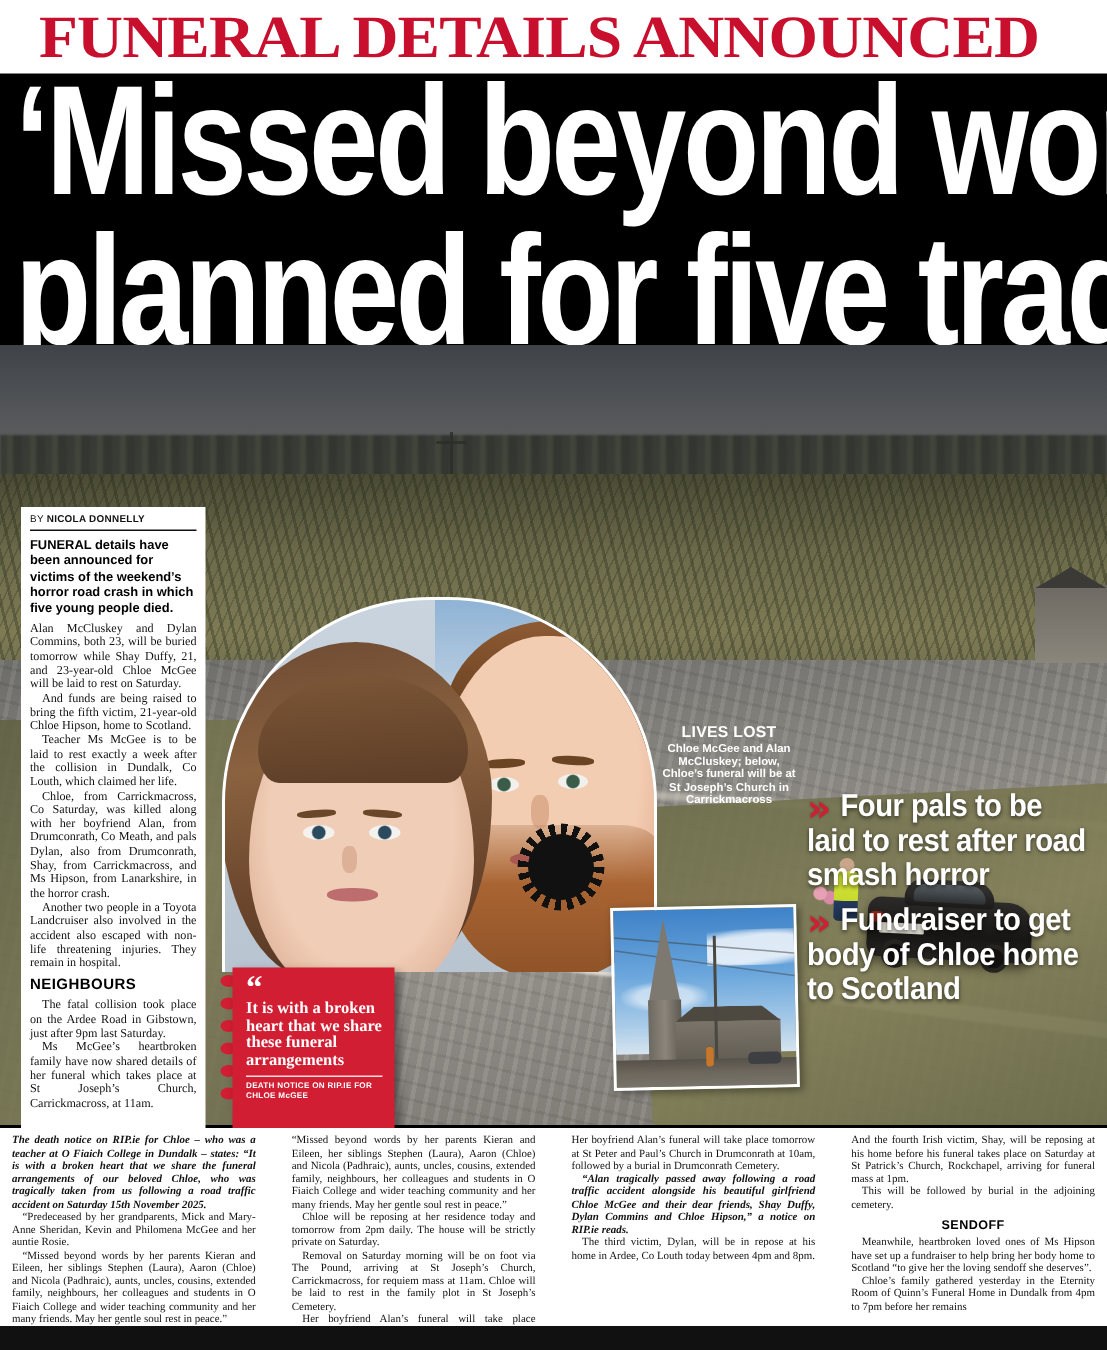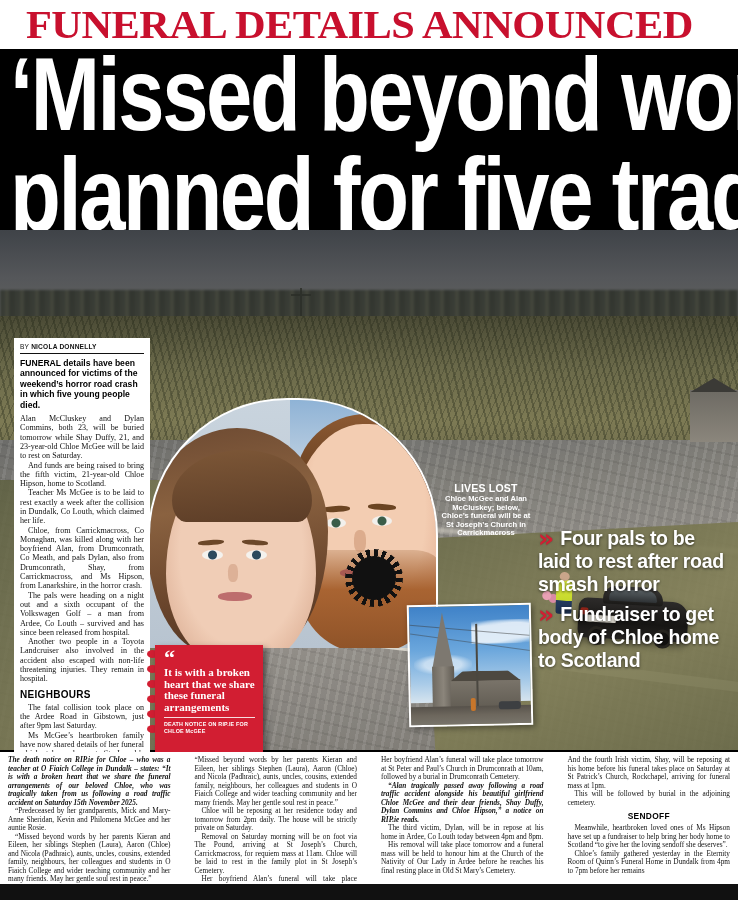--- a/index.html
+++ b/index.html
@@ -73,21 +73,21 @@
     background:#c9a58a;border-radius:50%;}
   .flowers{position:absolute;left:542px;top:360px;width:16px;height:14px;
     background:radial-gradient(circle at 30% 40%,#e8a0b4 0 4px,rgba(0,0,0,0) 5px),
                radial-gradient(circle at 70% 60%,#d98aa4 0 4px,rgba(0,0,0,0) 5px);}
   .house{position:absolute;left:690px;top:160px;width:48px;height:52px;
     background:linear-gradient(180deg,#6d6a63 0%,#8b867c 100%);}
   .house:before{content:"";position:absolute;left:-4px;top:-12px;width:56px;height:14px;
     background:#3b3a36;clip-path:polygon(8% 100%,50% 0,92% 100%);}
 
   
-  .artbox{position:absolute;left:14px;top:338px;width:136px;height:414px;background:#fff;
+  .artbox{position:absolute;left:14px;top:338px;width:123px;height:414px;background:#fff;
     padding:5px 6px 4px 6px;box-sizing:border-box;overflow:hidden;}
   .byline{font-family:"Liberation Sans",sans-serif;font-size:6.6px;letter-spacing:.2px;
     color:#111;padding-bottom:3px;border-bottom:1.4px solid #111;margin-bottom:4px;}
   .byline b{font-weight:bold;}
   .standfirst{font-family:"Liberation Sans",sans-serif;font-weight:bold;font-size:8.6px;
     line-height:10.4px;color:#000;margin:0 0 4px 0;}
   .body-p{font-family:"Liberation Serif",serif;font-size:8.1px;line-height:9.3px;color:#111;
     margin:0;text-align:justify;text-indent:8px;}
   .body-p.noind{text-indent:0;}
   .subhead{font-family:"Liberation Sans",sans-serif;font-weight:bold;font-size:10px;
@@ -310,22 +310,21 @@
 
   <div class="artbox">
     <div class="byline">
       <span>BY</span>
       <b>NICOLA DONNELLY</b>
     </div>
     <p class="standfirst">FUNERAL details have been announced for victims of the weekend’s horror road crash in which five young people died.</p>
     <p class="body-p noind">Alan McCluskey and Dylan Commins, both 23, will be buried tomorrow while Shay Duffy, 21, and 23-year-old Chloe McGee will be laid to rest on Saturday.</p>
     <p class="body-p">And funds are being raised to bring the fifth victim, 21-year-old Chloe Hipson, home to Scotland.</p>
     <p class="body-p">Teacher Ms McGee is to be laid to rest exactly a week after the collision in Dundalk, Co Louth, which claimed her life.</p>
-    <p class="body-p">Chloe, from Carrickmacross, Co Monaghan, was killed along with her boyfriend Alan, from Drumconrath, Co Meath, and pals Dylan, also from Drumconrath, Shay, from Carrickmacross, and Ms Hipson, from Lanarkshire, in the horror crash.</p>
-    <p class="body-p">The pals were heading on a night out and a sixth occupant of the Volkswagen Golf – a man from Ardee, Co Louth – survived and has since been released from hospital.</p>
+    <p class="body-p">Chloe, from Carrickmacross, Co Saturday, was killed along with her boyfriend Alan, from Drumconrath, Co Meath, and pals Dylan, also from Drumconrath, Shay, from Carrickmacross, and Ms Hipson, from Lanarkshire, in the horror crash.</p>
     <p class="body-p">Another two people in a Toyota Landcruiser also involved in the accident also escaped with non-life threatening injuries. They remain in hospital.</p>
     <div class="subhead">NEIGHBOURS</div>
     <p class="body-p">The fatal collision took place on the Ardee Road in Gibstown, just after 9pm last Saturday.</p>
     <p class="body-p">Ms McGee’s heartbroken family have now shared details of her funeral which takes place at St Joseph’s Church, Carrickmacross, at 11am.</p>
 
   </div>
 
   <div class="tabs">
     <i style="top:2px"></i>
       <i style="top:17px"></i>
@@ -361,21 +360,20 @@
       <div class="col">
         <p class="noind">“Missed beyond words by her parents Kieran and Eileen, her siblings Stephen (Laura), Aaron (Chloe) and Nicola (Padhraic), aunts, uncles, cousins, extended family, neighbours, her colleagues and students in O Fiaich College and wider teaching community and her many friends. May her gentle soul rest in peace.”</p>
         <p>Chloe will be reposing at her residence today and tomorrow from 2pm daily. The house will be strictly private on Saturday.</p>
         <p>Removal on Saturday morning will be on foot via The Pound, arriving at St Joseph’s Church, Carrickmacross, for requiem mass at 11am. Chloe will be laid to rest in the family plot in St Joseph’s Cemetery.</p>
         <p>Her boyfriend Alan’s funeral will take place tomorrow at St Peter and Paul’s Church in Drumconrath at 10am, followed by a burial in Drumconrath Cemetery.</p>
       </div>
       <div class="col">
         <p class="noind">Her boyfriend Alan’s funeral will take place tomorrow at St Peter and Paul’s Church in Drumconrath at 10am, followed by a burial in Drumconrath Cemetery.</p>
         <p class="ital">“Alan tragically passed away following a road traffic accident alongside his beautiful girlfriend Chloe McGee and their dear friends, Shay Duffy, Dylan Commins and Chloe Hipson,” a notice on RIP.ie reads.</p>
         <p>The third victim, Dylan, will be in repose at his home in Ardee, Co Louth today between 4pm and 8pm.</p>
-        <p>His removal will take place tomorrow and a funeral mass will be held to honour him at the Church of the Nativity of Our Lady in Ardee before he reaches his final resting place in Old St Mary’s Cemetery.</p>
       </div>
       <div class="col">
         <p class="noind">And the fourth Irish victim, Shay, will be reposing at his home before his funeral takes place on Saturday at St Patrick’s Church, Rockchapel, arriving for funeral mass at 1pm.</p>
         <p>This will be followed by burial in the adjoining cemetery.</p>
         <div class="sub">SENDOFF</div>
         <p>Meanwhile, heartbroken loved ones of Ms Hipson have set up a fundraiser to help bring her body home to Scotland “to give her the loving sendoff she deserves”.</p>
         <p>Chloe’s family gathered yesterday in the Eternity Room of Quinn’s Funeral Home in Dundalk from 4pm to 7pm before her remains</p>
       </div>
     </div>
     <div class="bottom-rule"></div>

